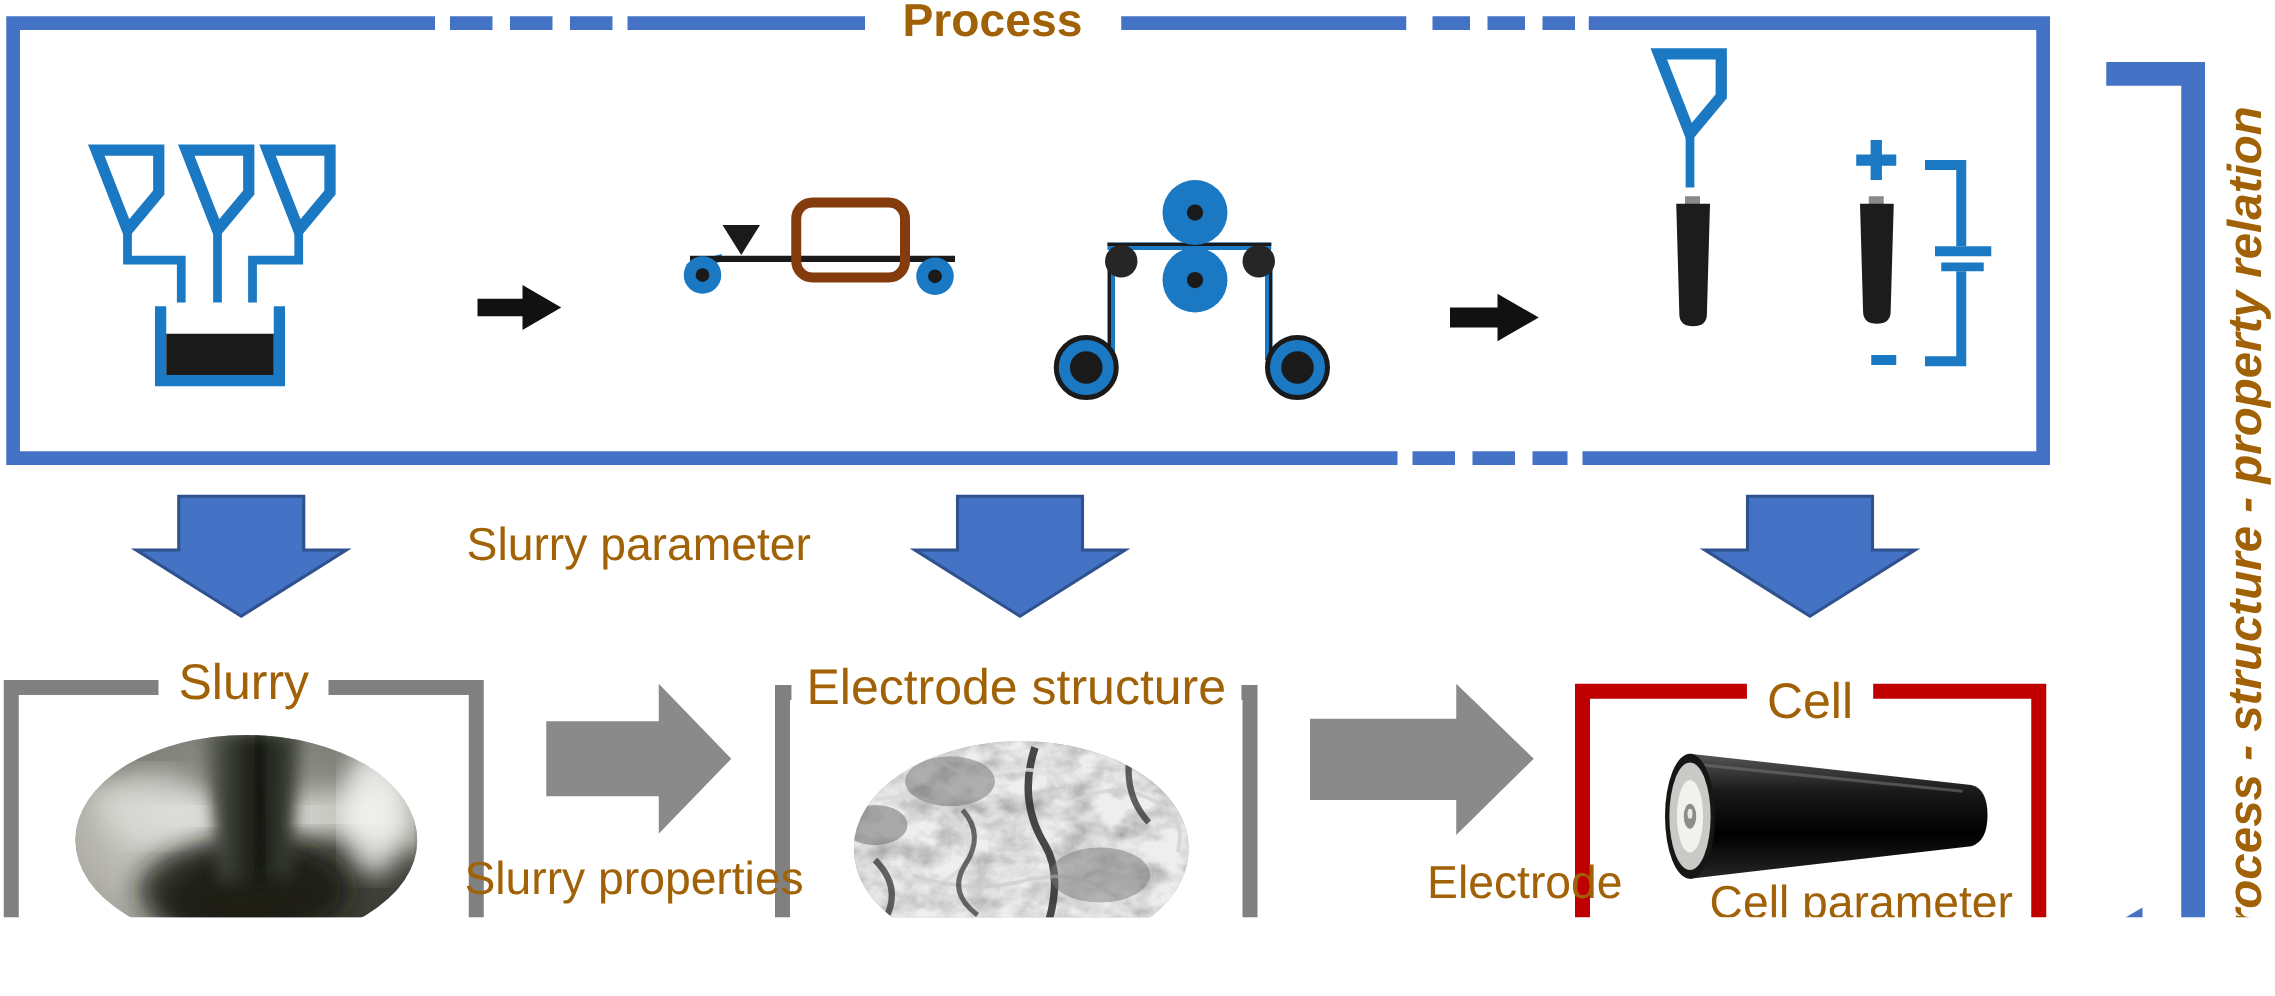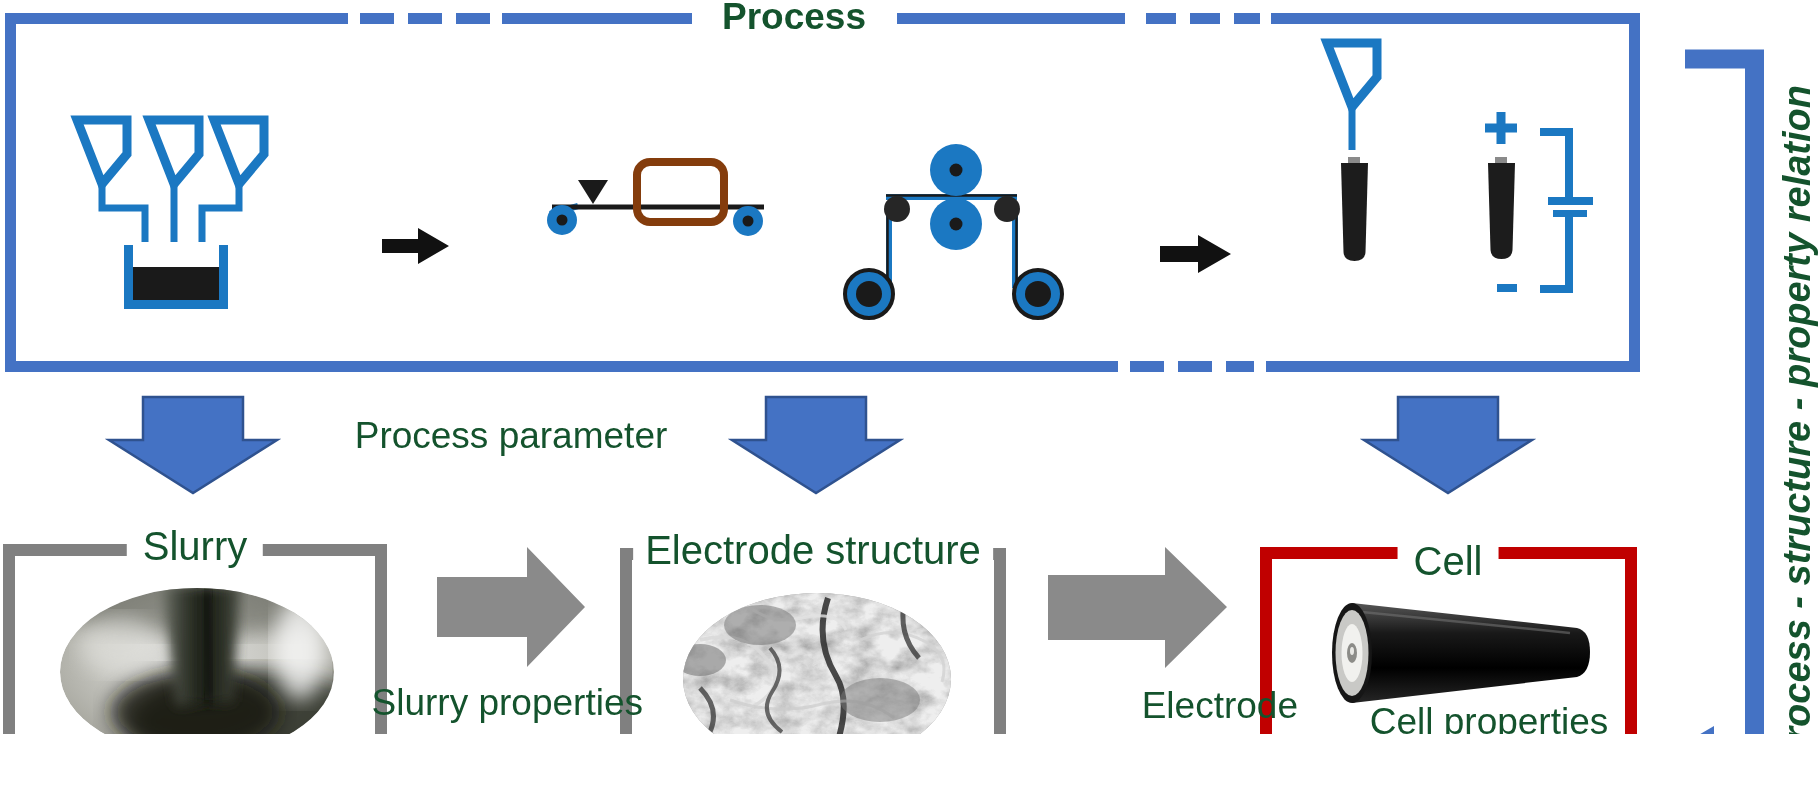--- a/index.html
+++ b/index.html
@@ -1,17 +1,17 @@
 <!DOCTYPE html>
 <html><head>
 <meta charset="utf-8">
 <style>
   html,body{margin:0;padding:0;background:#fff;}
   #stage{position:relative;width:1820px;height:734px;background:#fff;overflow:hidden;
-         font-family:"Liberation Sans", sans-serif;color:#14532d;}
+         font-family:"Liberation Sans", sans-serif;color:#a16207;}
   #diagram-svg{position:absolute;left:0;top:0;z-index:1;}
   .txt{position:absolute;z-index:3;white-space:nowrap;}
   .center{transform:translateX(-50%);}
   .process-title{font-size:37px;font-weight:bold;line-height:38px;}
   .box-title{font-size:40px;font-weight:normal;line-height:40px;background:#fff;padding:0 16px;}
   .flow-label{font-size:37px;line-height:49px;text-align:right;white-space:normal;}
   .plain-label{font-size:37px;line-height:40px;}
   .relation-label{font-size:38px;font-weight:bold;font-style:italic;
     transform:translate(-50%,-50%) rotate(-90deg);}
 </style>
@@ -203,24 +203,24 @@
     <ellipse cx="1352" cy="653" rx="20" ry="50" fill="#161616"></ellipse>
     <ellipse cx="1352" cy="653" rx="16.5" ry="43" fill="#c9c9c6"></ellipse>
     <ellipse cx="1352" cy="653" rx="10.5" ry="29" fill="#f1f1ee"></ellipse>
     <ellipse cx="1352" cy="653" rx="5" ry="10" fill="#8c8c88"></ellipse>
     <ellipse cx="1352" cy="651" rx="2" ry="4" fill="#e8e8e4"></ellipse>
   </g>
 </svg>
 
   <div class="txt center process-title" style="left:794px;top:-2px;">Process</div>
 
-  <div class="txt center plain-label" style="left:511px;top:416px;">Process parameter</div>
+  <div class="txt center plain-label" style="left:511px;top:416px;">Slurry parameter</div>
 
   <div class="txt center box-title" style="left:195px;top:526px;">Slurry</div>
   <div class="txt center box-title" style="left:813px;top:530px;padding:0 12px;">Electrode structure</div>
   <div class="txt center box-title" style="left:1448px;top:529px;margin-top:12px;">Cell</div>
 
   <div class="txt center flow-label" style="left:503px;top:678px;width:280px;">Slurry properties</div>
   <div class="txt center flow-label" style="left:1138px;top:681px;width:320px;">Electrode parameter</div>
-  <div class="txt center plain-label" style="left:1489px;top:702px;">Cell properties</div>
+  <div class="txt center plain-label" style="left:1489px;top:702px;">Cell parameter</div>
 
   <div class="txt relation-label" style="left:1797px;top:425px;">process - structure - property relation</div>
 </div>
 
 </body></html>

